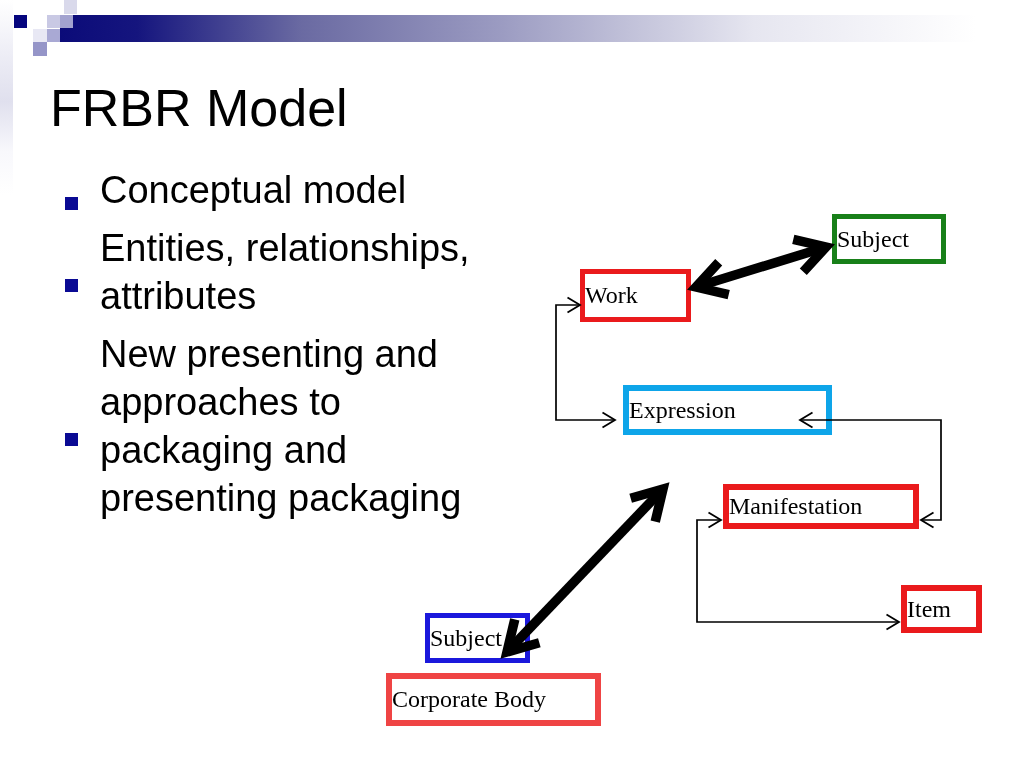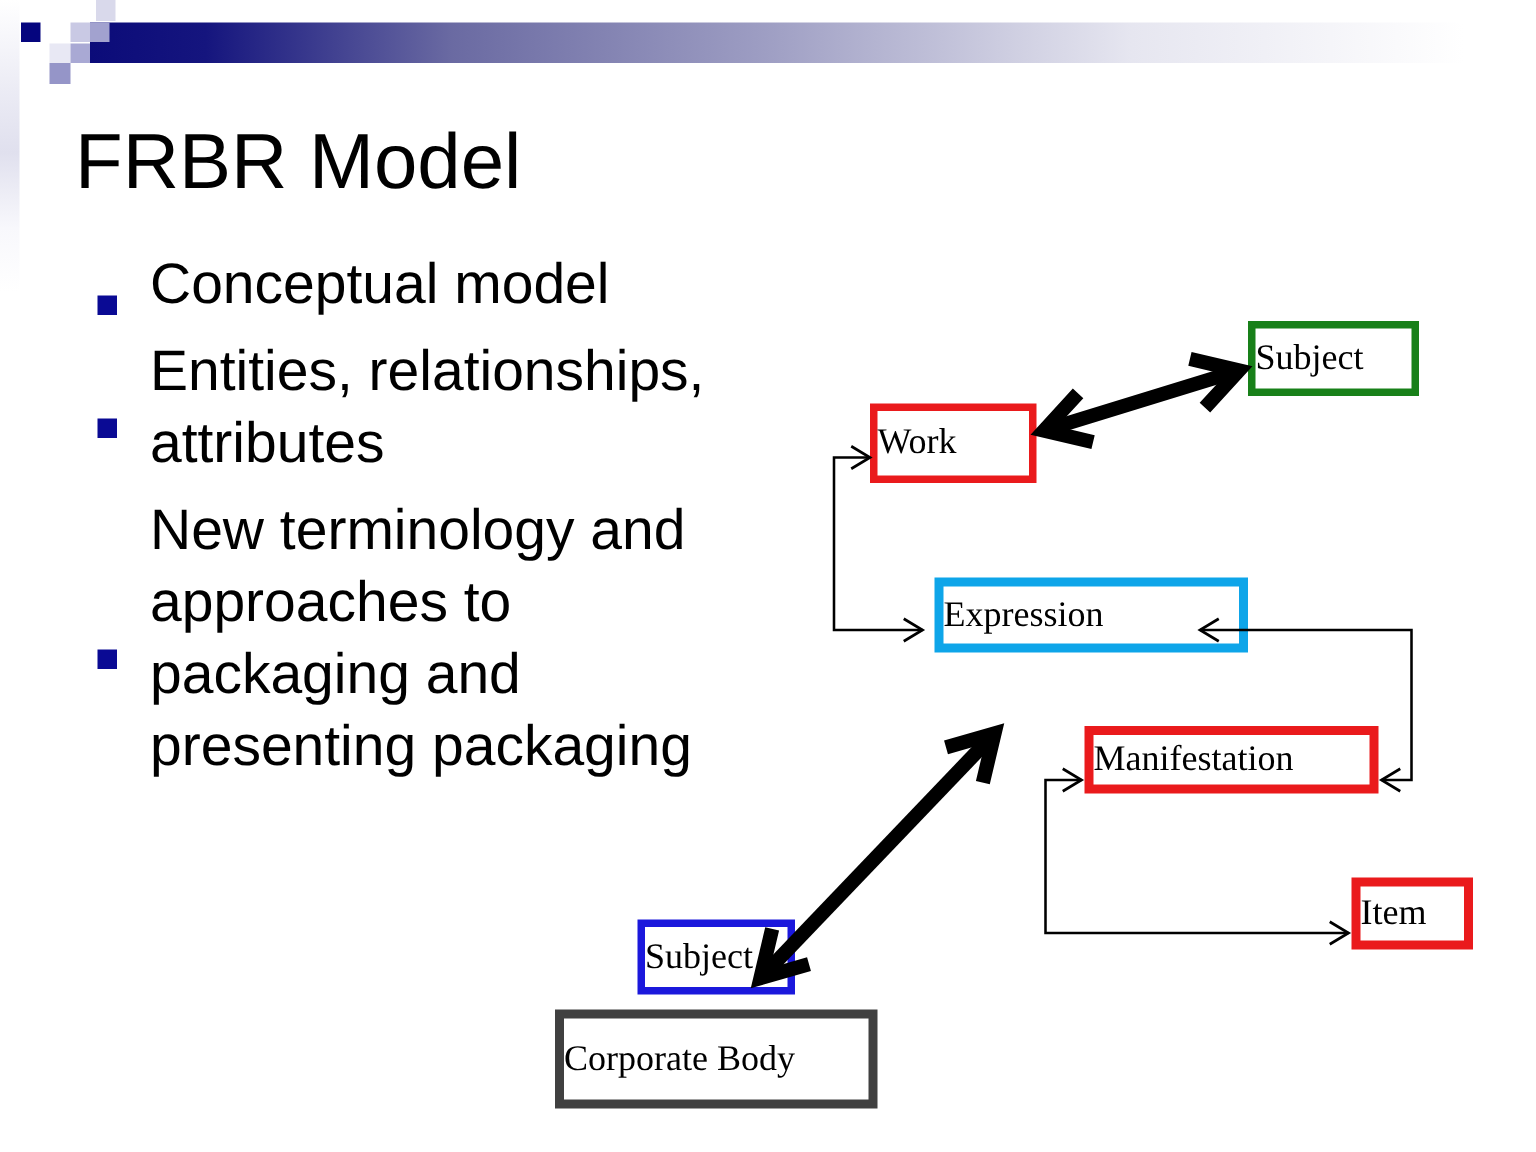--- a/index.html
+++ b/index.html
@@ -26,21 +26,21 @@
   
   .dbox{position:absolute;display:flex;align-items:center;
         font-family:"Liberation Serif",serif;font-size:24px;color:#000;background:#fff;
         box-sizing:border-box;z-index:4;white-space:nowrap;}
   .b-subject{left:832px;top:214px;width:114px;height:50px;border:5px solid #188019;}
   .b-work{left:580px;top:269px;width:111px;height:53px;border:5px solid #ea1a1c;}
   .b-expression{left:623px;top:385px;width:209px;height:50px;border:6px solid #0ea5e9;}
   .b-manifestation{left:723px;top:484px;width:196px;height:45px;border:6px solid #ea1a1c;}
   .b-item{left:901px;top:585px;width:81px;height:48px;border:6px solid #ea1a1c;}
   .b-person{left:425px;top:613px;width:105px;height:50px;border:5px solid #1b18dc;}
-  .b-corporate{left:370px;top:673px;width:215px;height:66px;border:6px solid #404040;}
+  .b-corporate{left:386px;top:673px;width:215px;height:53px;border:6px solid #ef4444;}
 
   .arrows{position:absolute;left:0;top:0;z-index:5;pointer-events:none;}
 </style>
 </head>
 <body>
 
 <div class="slide">
 
   <div class="left-strip"></div>
   <div class="hdr-bar"></div>
@@ -64,21 +64,21 @@
     <div class="bullet">
       <span class="bullet-marker"></span>
       <div class="bullet-text">
         <span>Entities, relationships,</span>
         <span>attributes</span>
       </div>
     </div>
     <div class="bullet">
       <span class="bullet-marker"></span>
       <div class="bullet-text">
-        <span>New terminology and</span>
+        <span>New presenting and</span>
         <span>approaches to</span>
         <span>packaging and</span>
         <span>presenting packaging</span>
       </div>
     </div>
   </div>
 
   <div class="dbox b-subject">
     <span>Subject</span>
   </div>

